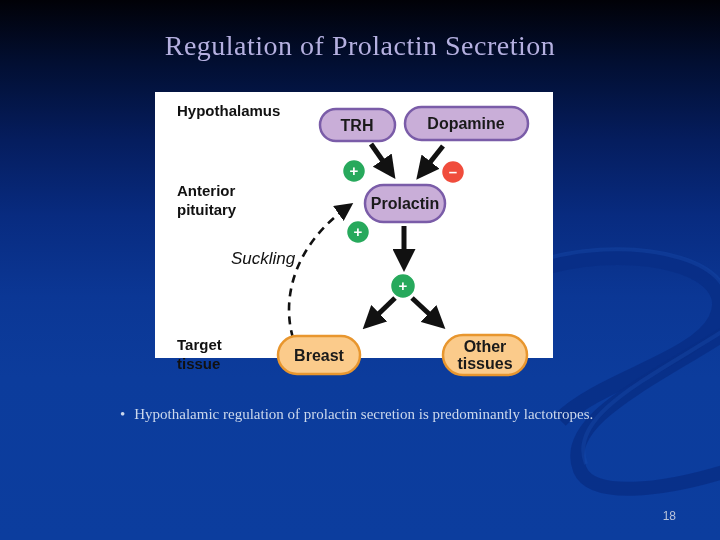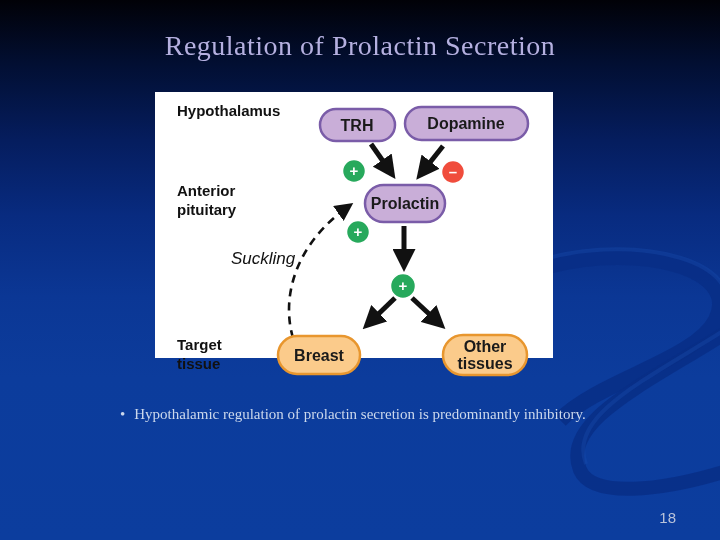--- a/index.html
+++ b/index.html
@@ -45,21 +45,21 @@
     position:absolute;left:120px;top:403px;width:508px;
     color:#ccd8ec;
     font-size:15px;
     line-height:1.5;
   }
   .bullets p{margin:0 0 12px 0;}
   .bullet-dot{margin-right:9px;}
   .page-number{
     position:absolute;right:44px;top:509px;
     color:#b9c3da;
-    font-size:15px;
+    font-size:12px;
     font-family:"Liberation Sans", sans-serif;
   }
   sub{font-size:10px;}
 </style>
 </head>
 <body>
 
 <div class="slide">
 
   <svg class="swirl" viewBox="0 0 720 540">
@@ -128,18 +128,18 @@
 
       <circle cx="203" cy="140" r="11.5" fill="#27a95c" stroke="#ffffff" stroke-width="1.5"></circle>
       <text class="sign-label" x="203" y="145">+</text>
 
       <circle cx="248" cy="194" r="12.5" fill="#27a95c" stroke="#ffffff" stroke-width="1.5"></circle>
       <text class="sign-label" x="248" y="199">+</text>
     </svg>
   </div>
 
   <div class="bullets">
-    <p><span class="bullet-dot">•</span><span>Hypothalamic regulation of prolactin secretion is predominantly inhibitory.</span></p>
+    <p><span class="bullet-dot">•</span><span>Hypothalamic regulation of prolactin secretion is predominantly lactotropes.</span></p>
   </div>
 
   <div class="page-number">18</div>
 
 </div>
 
 </body></html>

